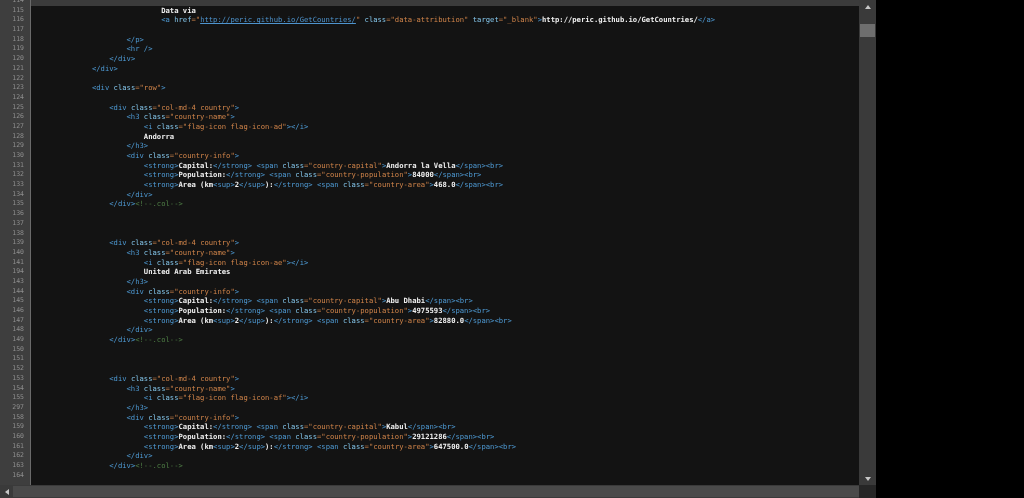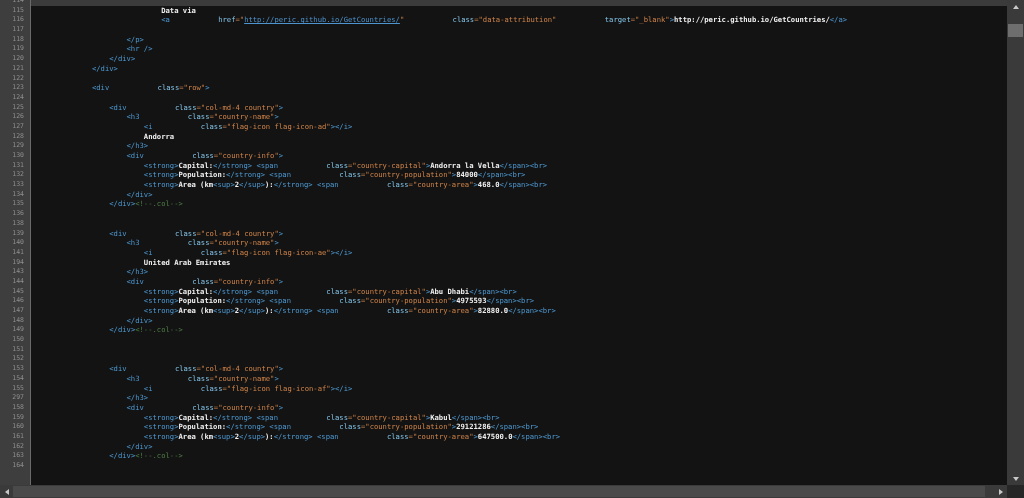--- a/index.html
+++ b/index.html
@@ -1,18 +1,18 @@
 <!DOCTYPE html>
 <html style="--background: #131313; --gutter-bg: #3E3E3E; --gutter-border: #6A6A6A; --line-number: #8E8E8E; --current-line-bg: #3B3B3B; --tag: #4E9AD4; --attr: #85C7EC; --string: #D2854A; --text: #EFEFEF; --comment: #4E7D45; --link: #4E94CE; --scroll-track: #3A3A3A; --scroll-thumb-v: #6E6E6E; --scroll-thumb-h: #4A4A4A; --scroll-arrow: #C8C8C8; --corner: #262626;"><head>
 <meta charset="utf-8">
 <style>
   html,body{margin:0;padding:0;background:#000;}
   .screen{
     position:relative;
-    width:1024px;height:498px;
+    width:876px;height:498px;
     background:var(--background);
     overflow:hidden;
     font-family:"DejaVu Sans Mono", monospace;
     cursor:default;
   }
   .gutter{
     position:absolute;left:0;top:0;
     width:30px;height:485px;
     background:var(--gutter-bg);
     border-right:1px solid var(--gutter-border);
@@ -31,21 +31,21 @@
   .cl{height:9.7px;line-height:9.7px;white-space:pre;overflow:visible;}
   .ln{
     display:inline-block;width:24px;text-align:right;
     color:var(--line-number);font-size:6.5px;vertical-align:top;
   }
   .ct{
     display:inline-block;margin-left:16px;
     font-size:7.2px;color:var(--text);vertical-align:top;white-space:pre;
   }
   .tk-t{color:var(--tag);}
-  .tk-a{color:var(--attr);padding-left:44px;}
+  .tk-a{color:var(--attr);}
   .tk-s{color:var(--string);}
   .tk-u{color:var(--link);text-decoration:underline;}
   .tk-w{color:var(--text);font-weight:bold;text-align:center;}
   .tk-c{color:var(--comment);}
   
   .vsb{
     position:absolute;right:0;top:0;width:17px;height:485px;
     background:var(--scroll-track);z-index:10;
   }
   .sb-btn{display:flex;align-items:center;justify-content:center;}
@@ -100,20 +100,21 @@
       <div class="cl"><span class="ln">127</span><span class="ct">                        <span class="tk-t">&lt;i</span><span class="tk-a"> class</span><span class="tk-s">="flag-icon flag-icon-ad"</span><span class="tk-t">&gt;&lt;/i&gt;</span></span></div>
       <div class="cl"><span class="ln">128</span><span class="ct">                        <span class="tk-w">Andorra</span></span></div>
       <div class="cl"><span class="ln">129</span><span class="ct">                    <span class="tk-t">&lt;/h3&gt;</span></span></div>
       <div class="cl"><span class="ln">130</span><span class="ct">                    <span class="tk-t">&lt;div</span><span class="tk-a"> class</span><span class="tk-s">="country-info"</span><span class="tk-t">&gt;</span></span></div>
       <div class="cl"><span class="ln">131</span><span class="ct">                        <span class="tk-t">&lt;strong&gt;</span><span class="tk-w">Capital:</span><span class="tk-t">&lt;/strong&gt; &lt;span</span><span class="tk-a"> class</span><span class="tk-s">="country-capital"</span><span class="tk-t">&gt;</span><span class="tk-w">Andorra la Vella</span><span class="tk-t">&lt;/span&gt;&lt;br&gt;</span></span></div>
       <div class="cl"><span class="ln">132</span><span class="ct">                        <span class="tk-t">&lt;strong&gt;</span><span class="tk-w">Population:</span><span class="tk-t">&lt;/strong&gt; &lt;span</span><span class="tk-a"> class</span><span class="tk-s">="country-population"</span><span class="tk-t">&gt;</span><span class="tk-w">84000</span><span class="tk-t">&lt;/span&gt;&lt;br&gt;</span></span></div>
       <div class="cl"><span class="ln">133</span><span class="ct">                        <span class="tk-t">&lt;strong&gt;</span><span class="tk-w">Area (km</span><span class="tk-t">&lt;sup&gt;</span><span class="tk-w">2</span><span class="tk-t">&lt;/sup&gt;</span><span class="tk-w">):</span><span class="tk-t">&lt;/strong&gt; &lt;span</span><span class="tk-a"> class</span><span class="tk-s">="country-area"</span><span class="tk-t">&gt;</span><span class="tk-w">468.0</span><span class="tk-t">&lt;/span&gt;&lt;br&gt;</span></span></div>
       <div class="cl"><span class="ln">134</span><span class="ct">                    <span class="tk-t">&lt;/div&gt;</span></span></div>
       <div class="cl"><span class="ln">135</span><span class="ct">                <span class="tk-t">&lt;/div&gt;</span><span class="tk-c">&lt;!--.col--&gt;</span></span></div>
       <div class="cl"><span class="ln">136</span><span class="ct"></span></div>
+      <div class="cl"><span class="ln">137</span><span class="ct"></span></div>
       <div class="cl"><span class="ln">138</span><span class="ct"></span></div>
       <div class="cl"><span class="ln">139</span><span class="ct">                <span class="tk-t">&lt;div</span><span class="tk-a"> class</span><span class="tk-s">="col-md-4 country"</span><span class="tk-t">&gt;</span></span></div>
       <div class="cl"><span class="ln">140</span><span class="ct">                    <span class="tk-t">&lt;h3</span><span class="tk-a"> class</span><span class="tk-s">="country-name"</span><span class="tk-t">&gt;</span></span></div>
       <div class="cl"><span class="ln">141</span><span class="ct">                        <span class="tk-t">&lt;i</span><span class="tk-a"> class</span><span class="tk-s">="flag-icon flag-icon-ae"</span><span class="tk-t">&gt;&lt;/i&gt;</span></span></div>
       <div class="cl"><span class="ln">194</span><span class="ct">                        <span class="tk-w">United Arab Emirates</span></span></div>
       <div class="cl"><span class="ln">143</span><span class="ct">                    <span class="tk-t">&lt;/h3&gt;</span></span></div>
       <div class="cl"><span class="ln">144</span><span class="ct">                    <span class="tk-t">&lt;div</span><span class="tk-a"> class</span><span class="tk-s">="country-info"</span><span class="tk-t">&gt;</span></span></div>
       <div class="cl"><span class="ln">145</span><span class="ct">                        <span class="tk-t">&lt;strong&gt;</span><span class="tk-w">Capital:</span><span class="tk-t">&lt;/strong&gt; &lt;span</span><span class="tk-a"> class</span><span class="tk-s">="country-capital"</span><span class="tk-t">&gt;</span><span class="tk-w">Abu Dhabi</span><span class="tk-t">&lt;/span&gt;&lt;br&gt;</span></span></div>
       <div class="cl"><span class="ln">146</span><span class="ct">                        <span class="tk-t">&lt;strong&gt;</span><span class="tk-w">Population:</span><span class="tk-t">&lt;/strong&gt; &lt;span</span><span class="tk-a"> class</span><span class="tk-s">="country-population"</span><span class="tk-t">&gt;</span><span class="tk-w">4975593</span><span class="tk-t">&lt;/span&gt;&lt;br&gt;</span></span></div>
       <div class="cl"><span class="ln">147</span><span class="ct">                        <span class="tk-t">&lt;strong&gt;</span><span class="tk-w">Area (km</span><span class="tk-t">&lt;sup&gt;</span><span class="tk-w">2</span><span class="tk-t">&lt;/sup&gt;</span><span class="tk-w">):</span><span class="tk-t">&lt;/strong&gt; &lt;span</span><span class="tk-a"> class</span><span class="tk-s">="country-area"</span><span class="tk-t">&gt;</span><span class="tk-w">82880.0</span><span class="tk-t">&lt;/span&gt;&lt;br&gt;</span></span></div>

